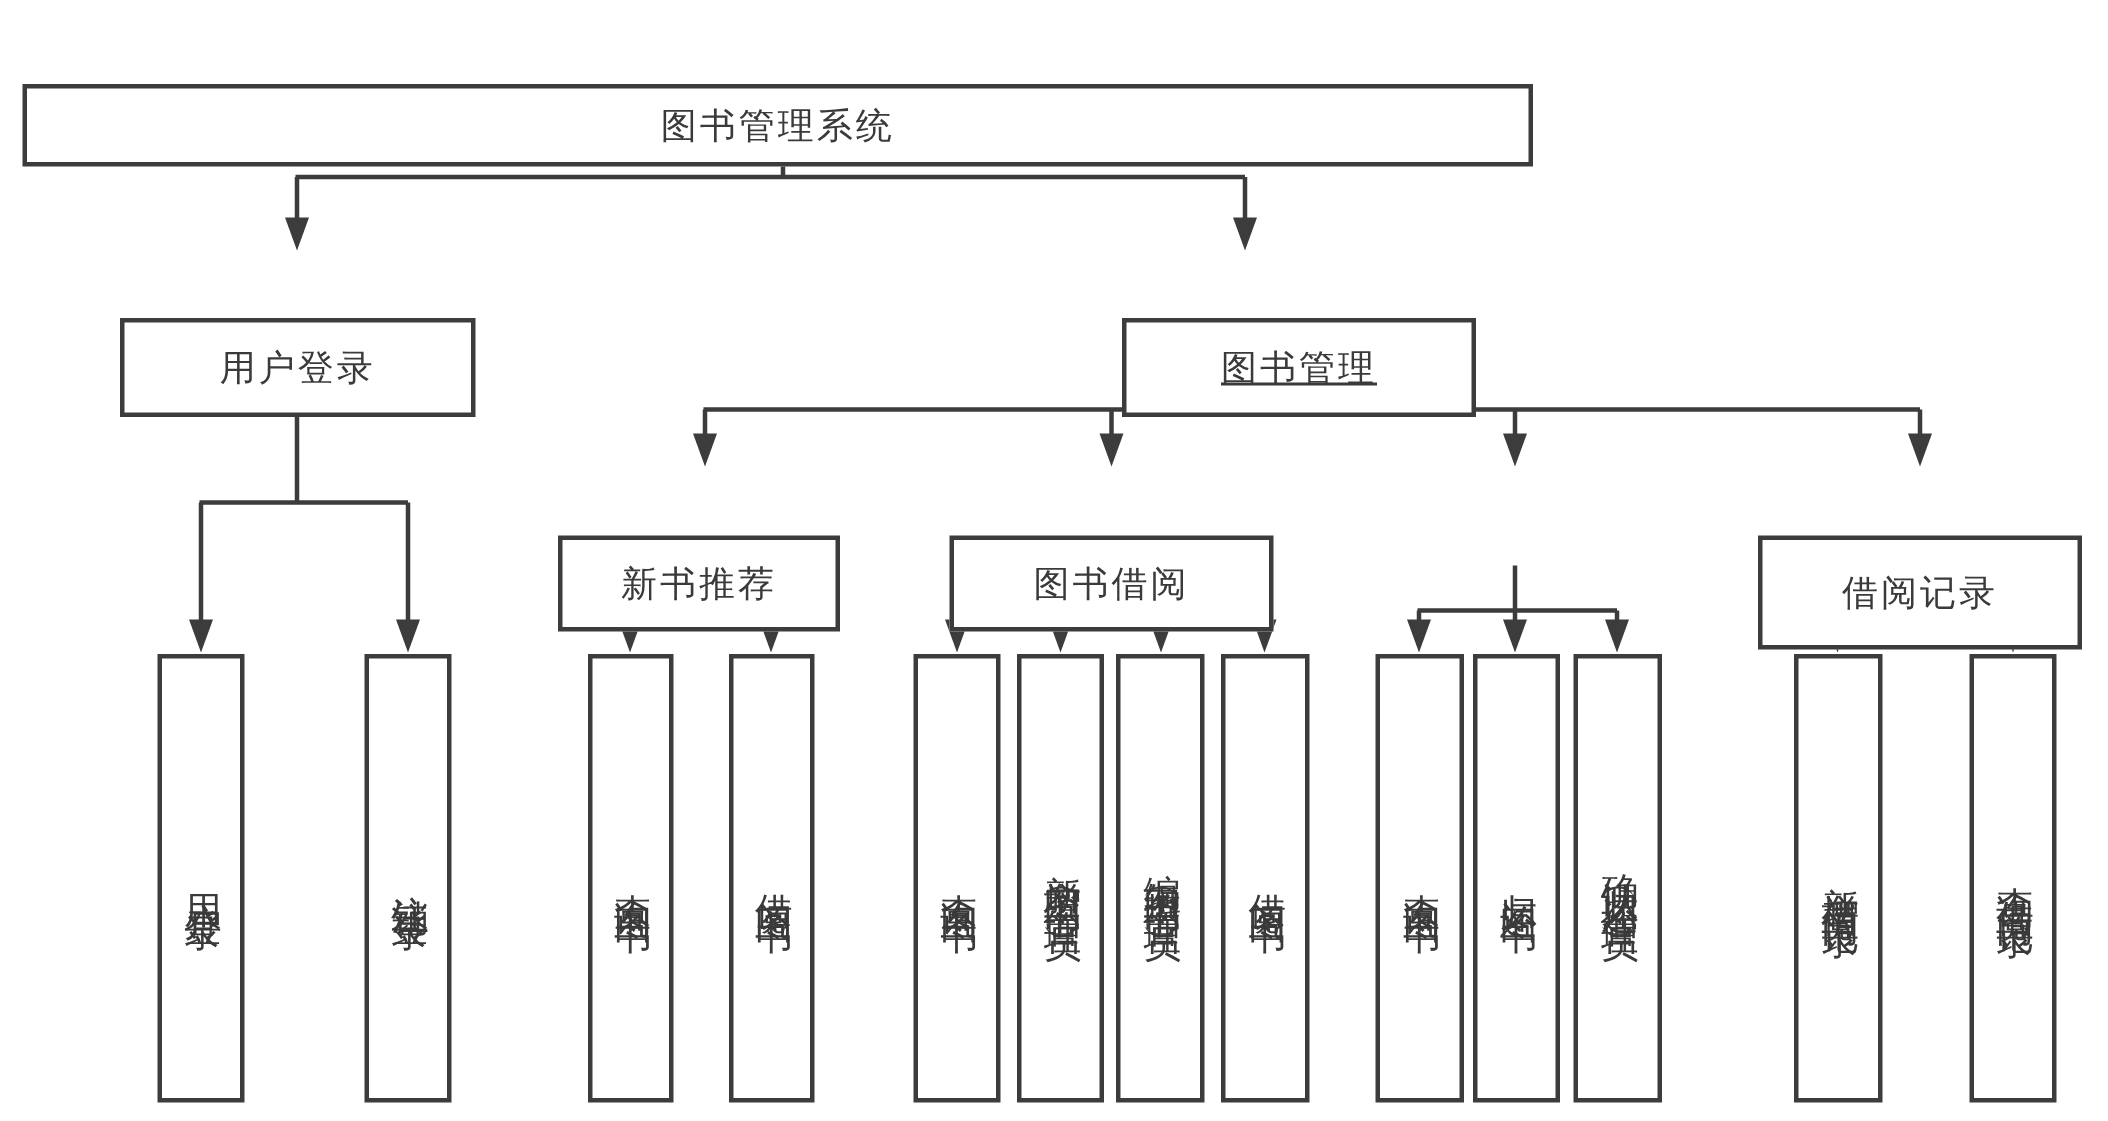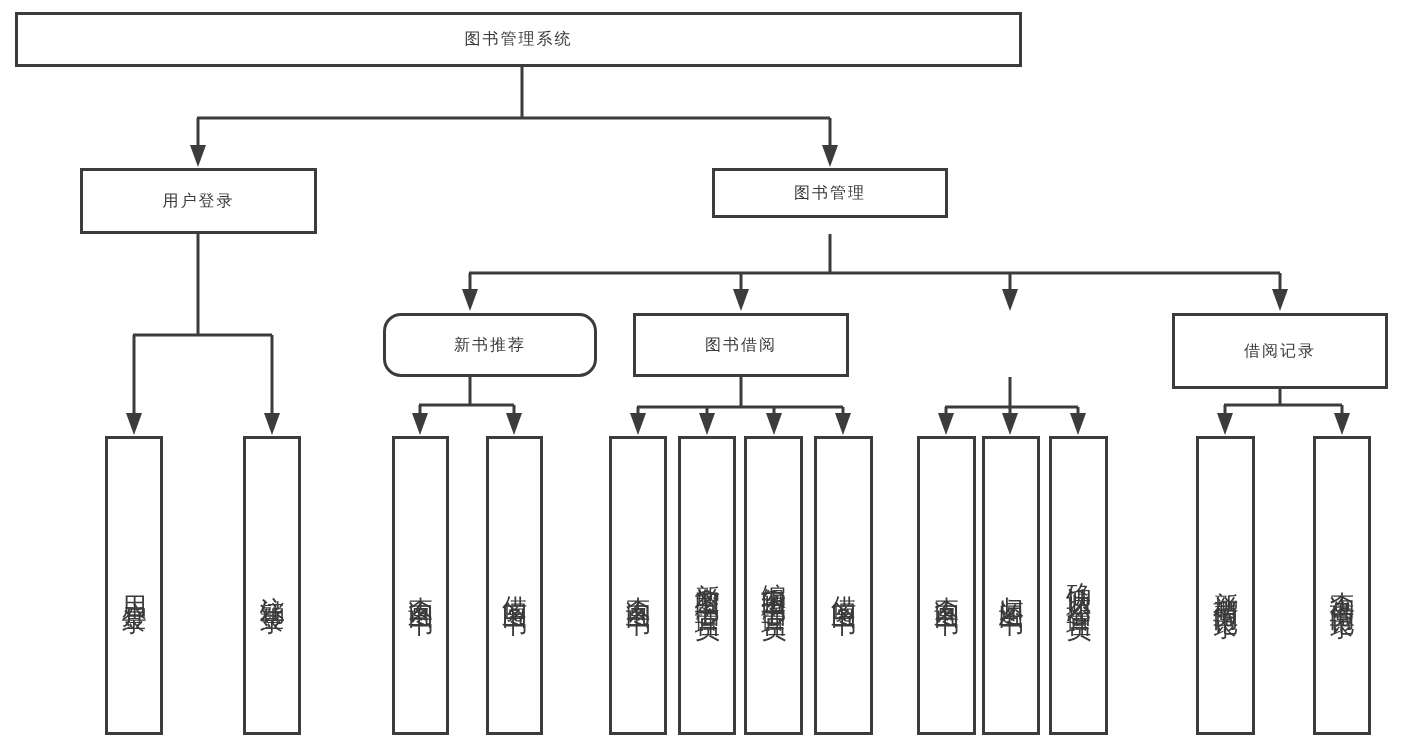--- a/index.html
+++ b/index.html
@@ -16,36 +16,37 @@
   .box {
     position: absolute;
     border: 3px solid #3c3c3c;
     background: #ffffff;
     display: flex;
     align-items: center;
     justify-content: center;
     color: #3a3a3a;
   }
   .hbox {
-    font-size: 16px;
+    font-size: 24px;
     letter-spacing: 2px;
     white-space: nowrap;
+    margin-top: 44px;
   }
   .leaf {
     writing-mode: vertical-rl;
     text-orientation: mixed;
     font-size: 25px;
     letter-spacing: 5px;
     line-height: 1.1;
     white-space: nowrap;
   }
   .root-box    { left: 15px;   top: 12px;  width: 1007px; height: 55px; }
   .n-user      { left: 80px;   top: 168px; width: 237px;  height: 66px; }
-  .n-mgmt      { left: 712px;  top: 168px; width: 236px;  height: 50px; }
-  .n-newbook   { left: 383px;  top: 313px; width: 214px;  height: 64px; border-radius: 18px; }
+  .n-mgmt      { left: 748px;  top: 168px; width: 236px;  height: 66px; text-decoration: underline; }
+  .n-newbook   { left: 372px;  top: 313px; width: 188px;  height: 64px; }
   .n-borrow    { left: 633px;  top: 313px; width: 216px;  height: 64px; }
   .n-current   { left: 903px;  top: 313px; width: 217px;  height: 64px; }
   .n-records   { left: 1172px; top: 313px; width: 216px;  height: 76px; }
   .leaf        { top: 436px; height: 299px; }
   .l-g1a { left: 105px;  width: 58px; }
   .l-g1b { left: 243px;  width: 58px; }
   .l-g2a { left: 392px;  width: 57px; }
   .l-g2b { left: 486px;  width: 57px; }
   .l-g3a { left: 609px;  width: 58px; }
   .l-g3b { left: 678px;  width: 58px; }

